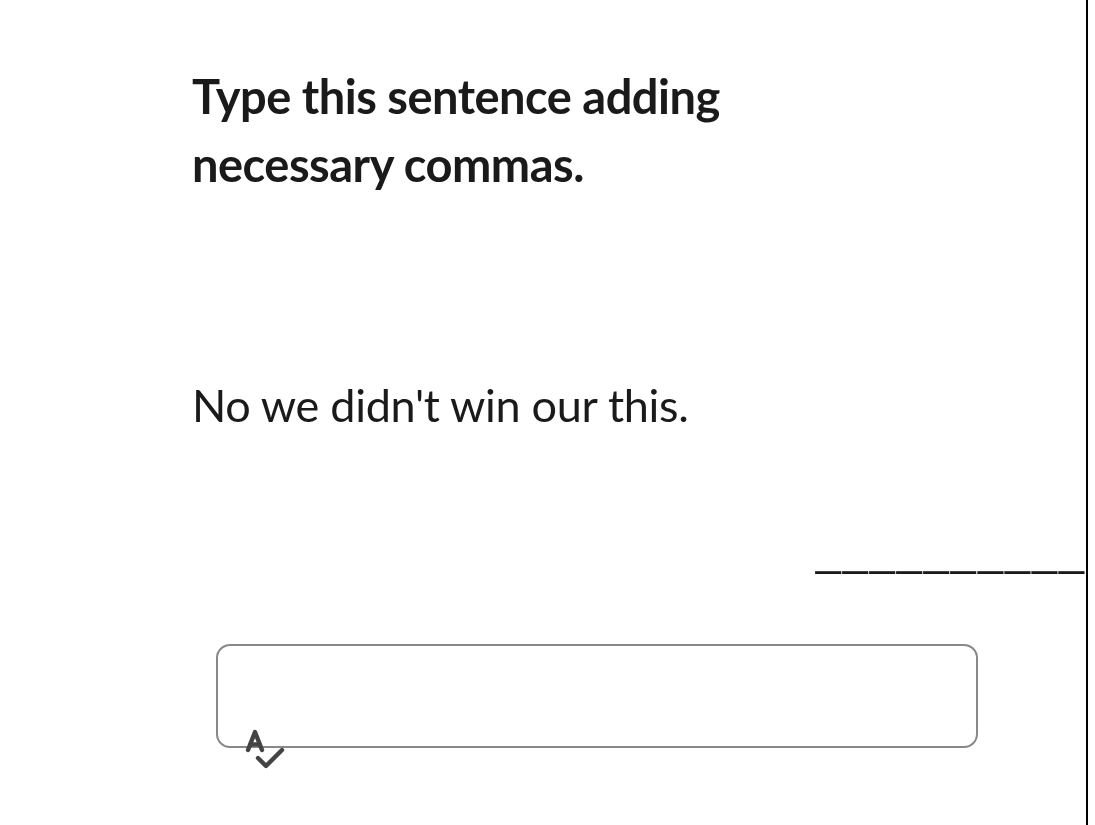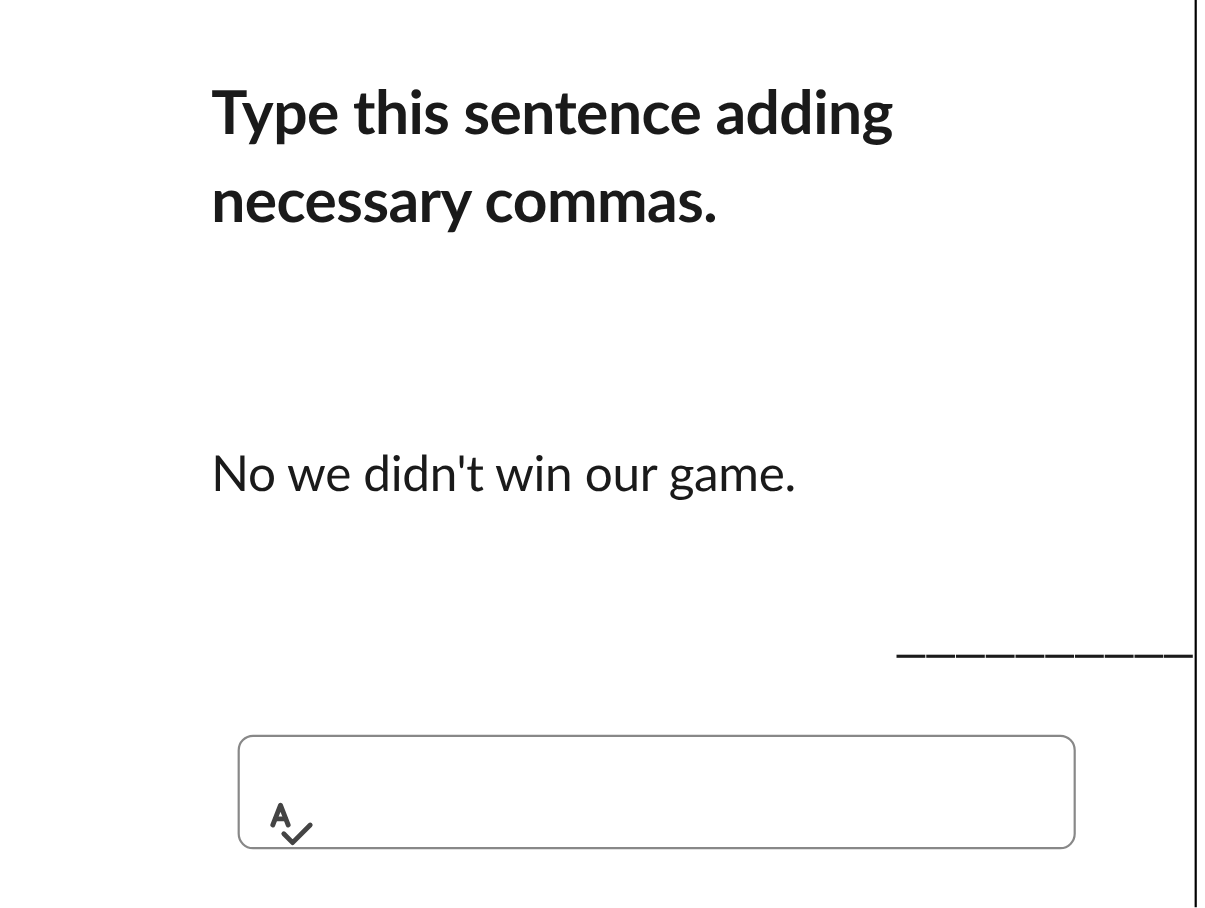--- a/index.html
+++ b/index.html
@@ -17,21 +17,21 @@
     }
     .page {
       width: 1088px;
       height: 825px;
       border-right: 2px solid #000;
       position: relative;
       padding-left: 192px;
       padding-top: 62px;
     }
     .instruction {
-      font-size: 55px;
+      font-size: 47px;
       font-weight: 700;
       line-height: 1.45;
       color: #1a1a1a;
       letter-spacing: -0.5px;
       max-width: 700px;
     }
     .sentence {
       font-size: 45px;
       font-weight: 400;
       color: #1a1a1a;
@@ -74,21 +74,21 @@
       display: block;
     }
   </style>
 </head>
 <body>
 
 <div class="page">
 
   <h1 class="instruction">Type this sentence adding necessary commas.</h1>
 
-  <p class="sentence">No we didn't win our game.</p>
+  <p class="sentence">No we didn't win our this.</p>
 
   <p class="blank-line">__________</p>
 
   <input type="text" class="answer-input" value="" style="">
 
   <span class="spellcheck-icon">
     <svg viewBox="0 0 24 24" fill="none" stroke="currentColor" stroke-width="2.2" stroke-linecap="round" stroke-linejoin="round">
 
       <path d="M4 12 L7.5 3 L11 12"></path>
       <path d="M5.2 9.2 L9.8 9.2"></path>

